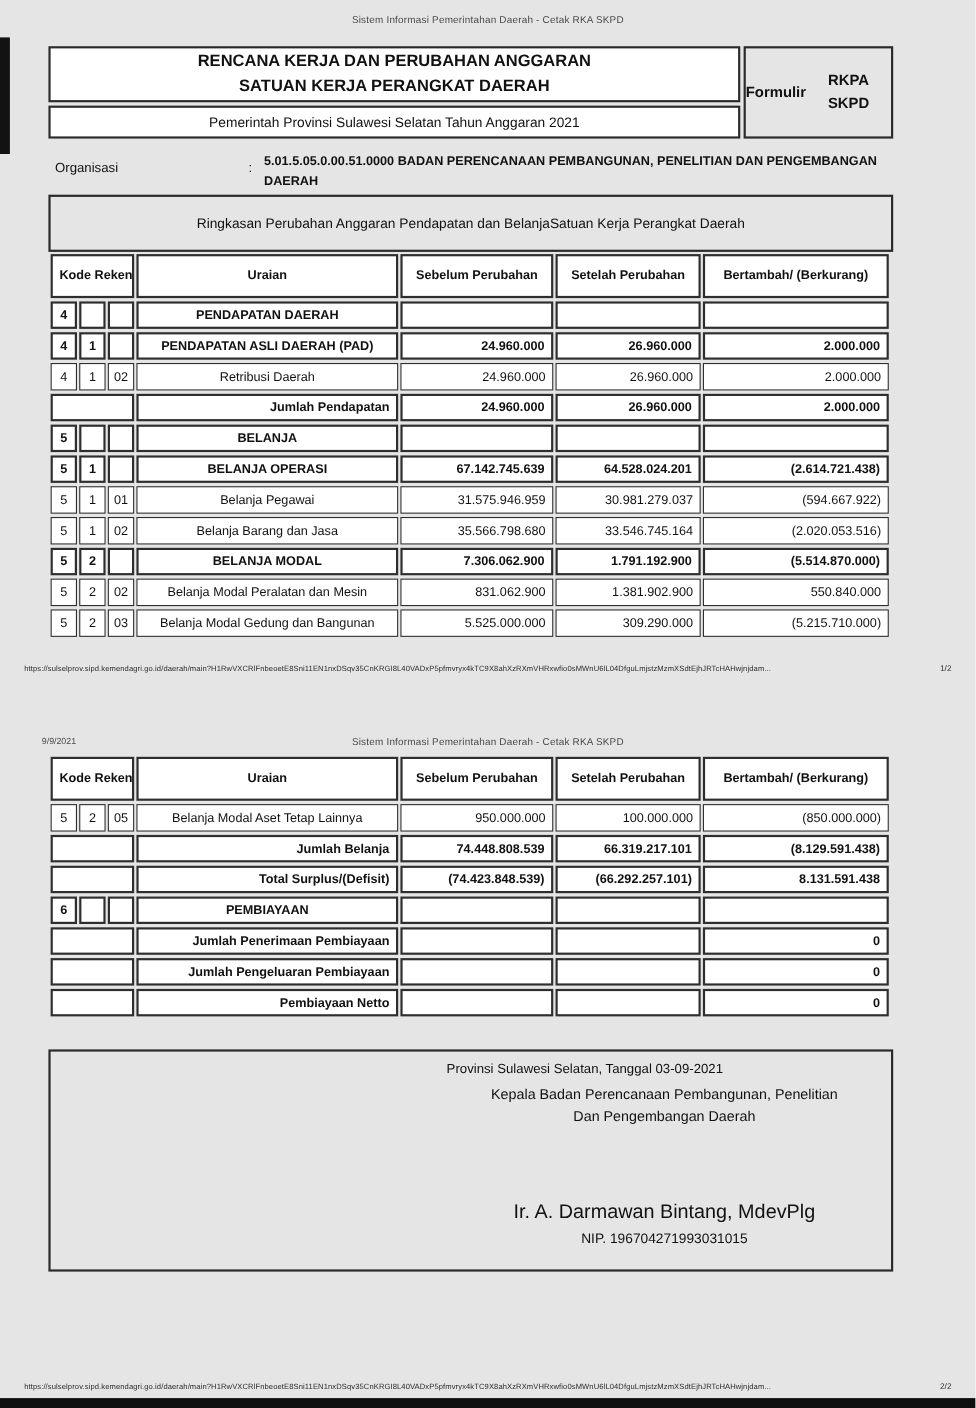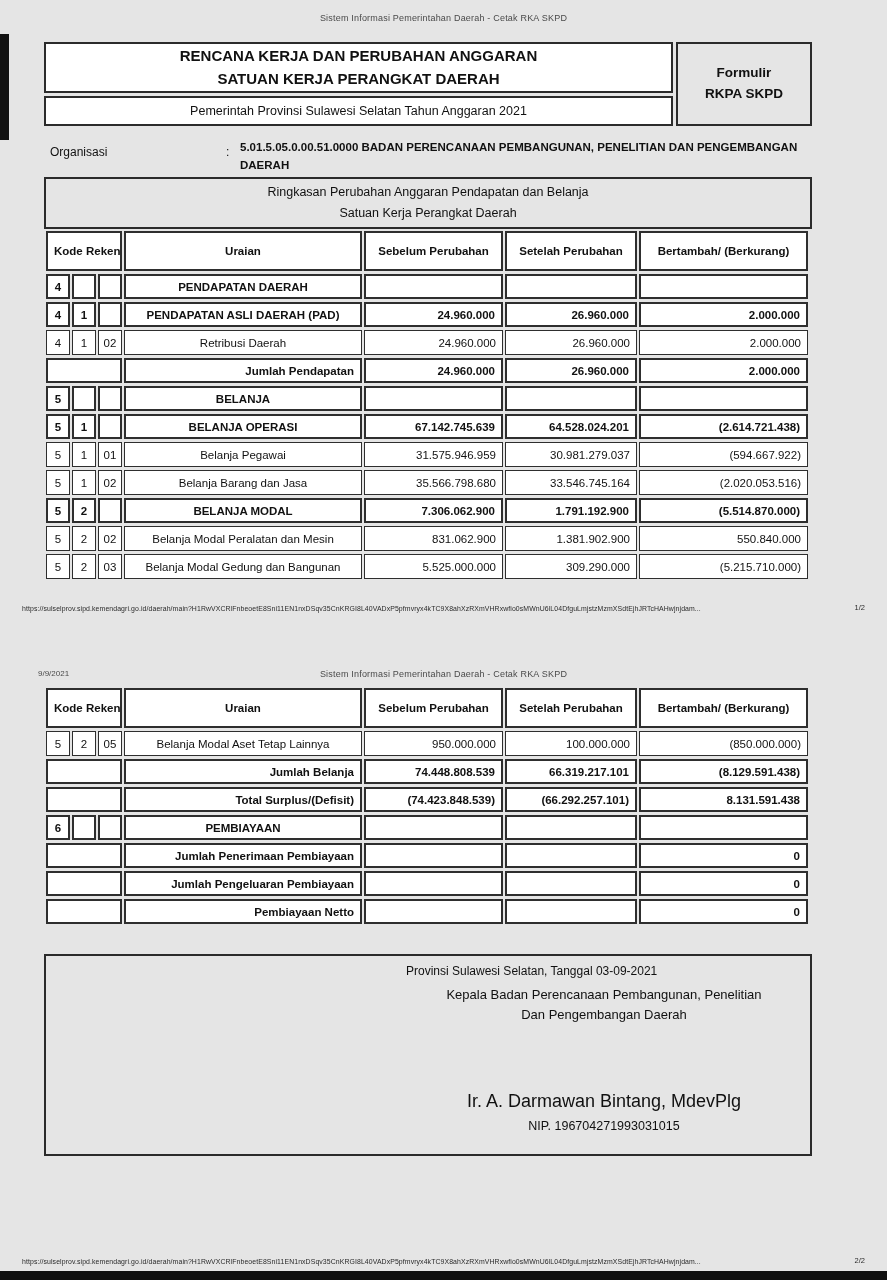--- a/index.html
+++ b/index.html
@@ -12,28 +12,28 @@
   .print-date{position:absolute;left:38px;top:669px;font-size:8px;color:#4a4a4a;}
 
   .left-mark{position:absolute;left:0;top:34px;width:9px;height:106px;background:#121212;}
   .bottom-bar{position:absolute;left:0;bottom:0;width:887px;height:9px;background:#0f0f0f;}
 
   .title-block{position:absolute;left:44px;top:42px;width:768px;height:84px;display:flex;gap:3px;}
   .title-left{width:629px;display:flex;flex-direction:column;gap:3px;}
   .title-box{border:2px solid #2b2b2b;display:flex;flex-direction:column;align-items:center;justify-content:center;text-align:center;box-sizing:border-box;background:#fff;}
   .title-main{flex:1;font-weight:bold;font-size:15px;line-height:1.5;}
   .title-sub{height:30px;font-size:12.5px;}
-  .form-box{flex:1;border:2px solid #2b2b2b;display:flex;flex-direction:column;align-items:center;justify-content:center;text-align:center;font-weight:bold;font-size:13.5px;line-height:1.55;box-sizing:border-box;}
+  .form-box{flex:1;border:2px solid #2b2b2b;display:flex;flex-direction:row;align-items:center;justify-content:center;text-align:center;font-weight:bold;font-size:13.5px;line-height:1.55;box-sizing:border-box;}
 
   .org-row{position:absolute;left:50px;top:139px;width:762px;display:flex;}
   .org-label{width:176px;font-size:12px;padding-top:6px;}
   .org-colon{width:14px;font-size:12px;padding-top:6px;}
   .org-value{flex:1;max-width:575px;font-size:11.5px;font-weight:600;line-height:1.55;}
 
-  .summary-box{position:absolute;left:44px;top:177px;width:764px;height:48px;border:2px solid #2b2b2b;box-sizing:content-box;display:flex;flex-direction:column;align-items:center;justify-content:center;text-align:center;font-size:12.5px;line-height:1.65;}
+  .summary-box{position:absolute;left:44px;top:177px;width:764px;height:48px;border:2px solid #2b2b2b;box-sizing:content-box;display:flex;align-items:center;justify-content:center;text-align:center;font-size:12.5px;line-height:1.65;}
 
   table.budget{border-collapse:separate;border-spacing:2px 3px;table-layout:fixed;width:766px;font-size:11.5px;color:#111;}
   .tbl1{position:absolute;left:44px;top:228px;}
   .tbl2{position:absolute;left:44px;top:685px;}
   table.budget th,table.budget td{border:1px solid #2e2e2e;box-sizing:border-box;padding:1px 6px;height:25px;vertical-align:middle;overflow:hidden;white-space:nowrap;background:#fff;}
   table.budget th{border-width:2px;font-size:11.5px;height:40px;text-align:center;line-height:1.3;}
   table.budget tr.b td{border-width:2px;font-weight:bold;}
   table.budget td.kode{text-align:center;padding:1px 2px;}
   table.budget td.uraian{text-align:center;}
   table.budget td.uraian.right{text-align:right;}

